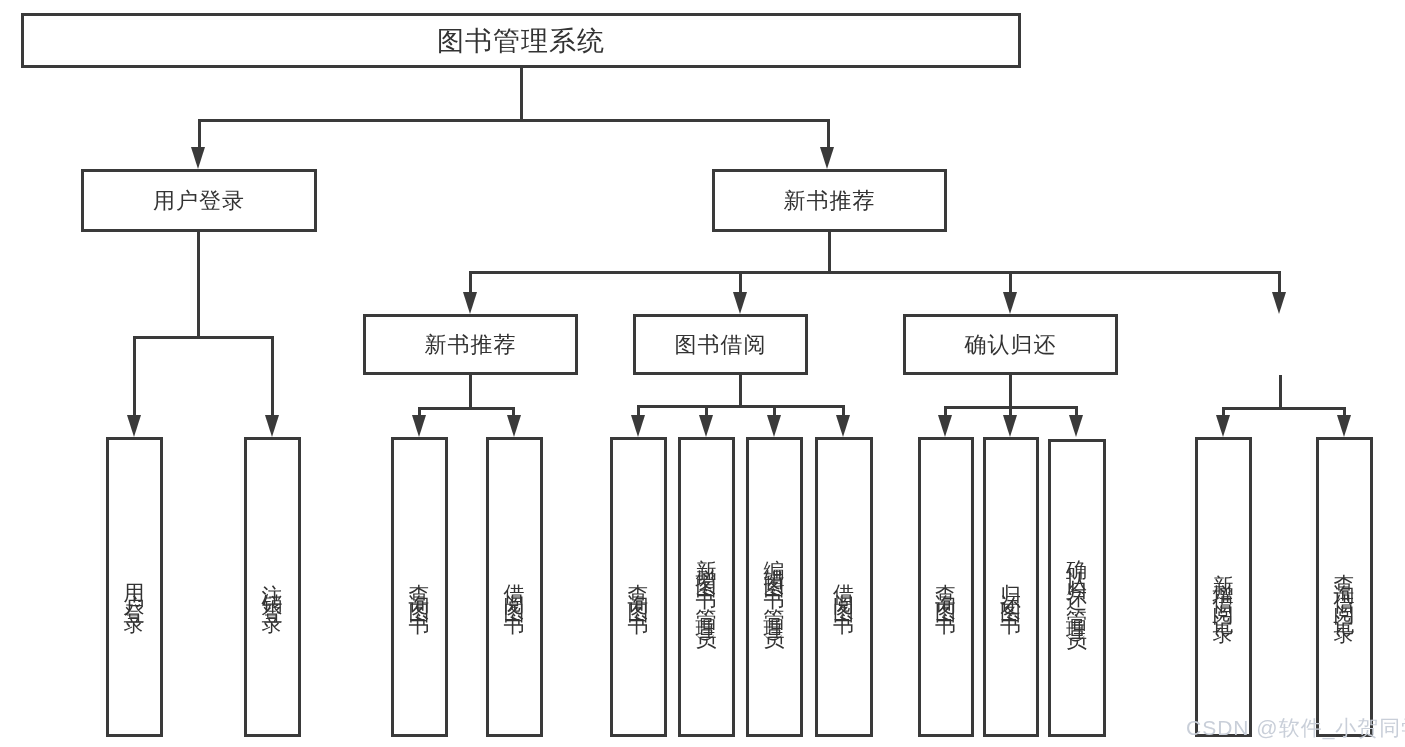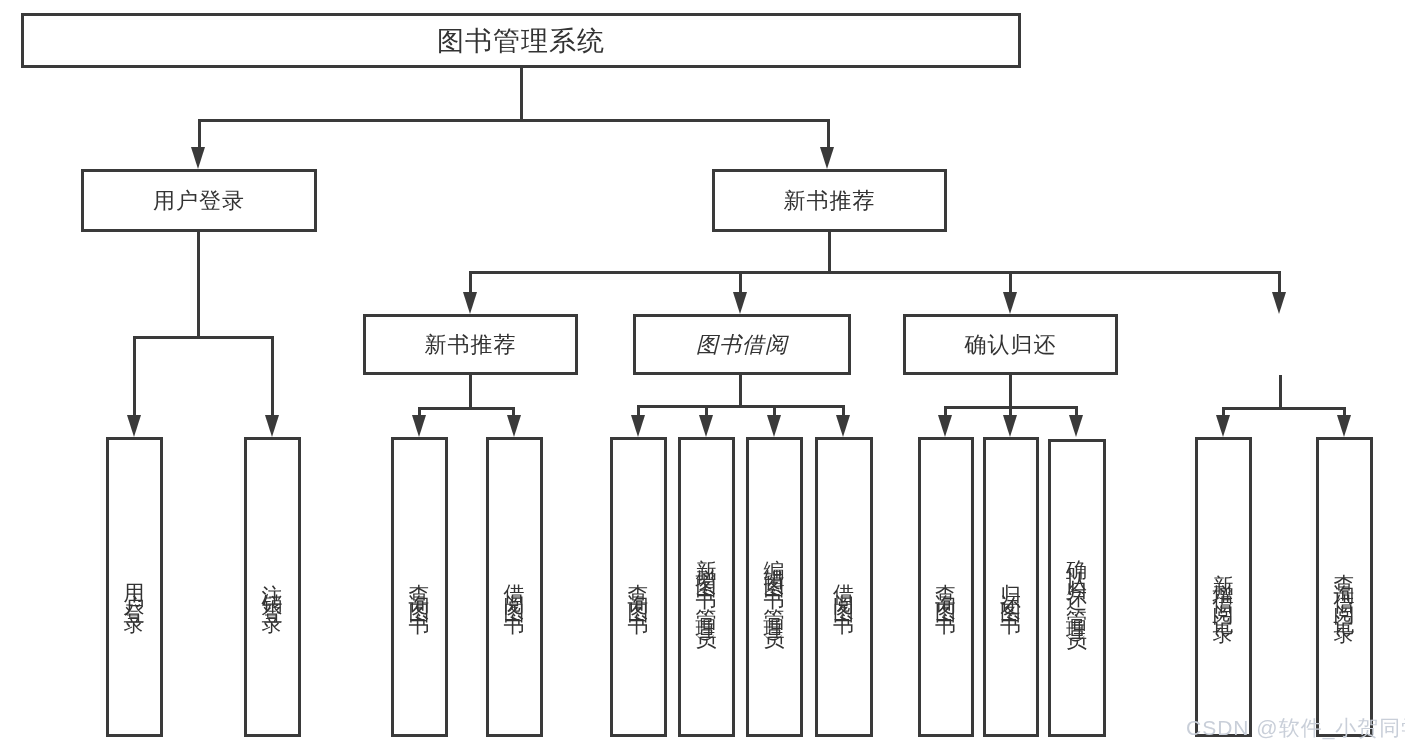--- a/index.html
+++ b/index.html
@@ -77,21 +77,21 @@
   <div class="ln" style="left:739px;top:271px;width:3px;height:22px;"></div>
   <div class="arr" style="left:733px;top:292px;"></div>
   <div class="ln" style="left:1009px;top:271px;width:3px;height:22px;"></div>
   <div class="arr" style="left:1003px;top:292px;"></div>
   <div class="ln" style="left:1278px;top:271px;width:3px;height:22px;"></div>
   <div class="arr" style="left:1272px;top:292px;"></div>
 
   <div class="box" style="left:363px;top:314px;width:215px;height:61px;">
     <span class="hlabel">新书推荐</span>
   </div>
-  <div class="box" style="left:633px;top:314px;width:218px;height:61px;font-style:italic;">
+  <div class="box" style="left:633px;top:314px;width:175px;height:61px;">
     <span class="hlabel">图书借阅</span>
   </div>
   <div class="box" style="left:903px;top:314px;width:215px;height:61px;">
     <span class="hlabel">确认归还</span>
   </div>
 
   <div class="ln" style="left:469px;top:375px;width:3px;height:32px;"></div>
   <div class="ln" style="left:418px;top:407px;width:97px;height:3px;"></div>
   <div class="ln" style="left:418px;top:407px;width:3px;height:8px;"></div>
   <div class="arr" style="left:412px;top:415px;"></div>

